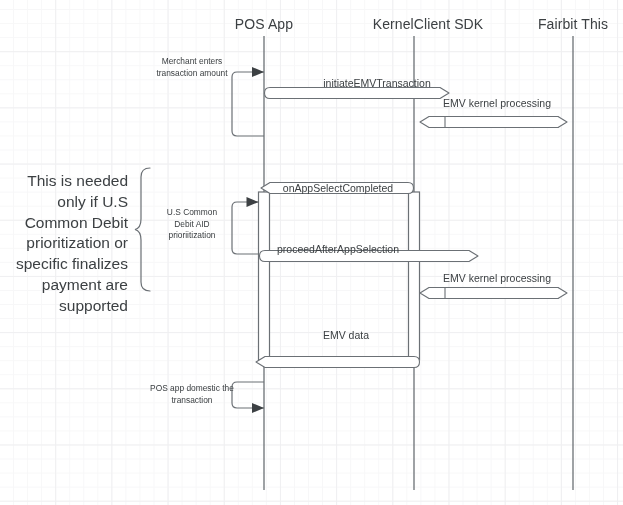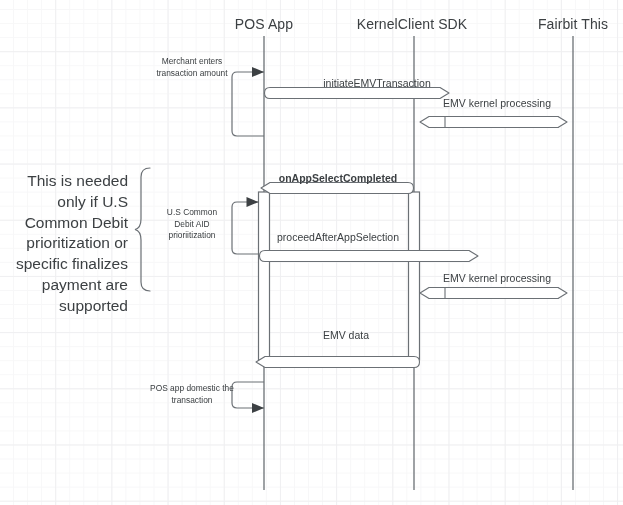--- a/index.html
+++ b/index.html
@@ -137,31 +137,31 @@
                L 141 219
                Q 141 228 135 229.5
                Q 141 231 141 240
                L 141 282
                Q 141 291 150 291" fill="none" stroke="#6b7075" stroke-width="1.2" stroke-linecap="round"></path>
     </g>
   </svg>
 
   <div class="lifeline-title" style="left:264px; top:16px;">POS App</div>
 
-  <div class="lifeline-title" style="left:412px; top:16px;">KernelClient SDK</div>
+  <div class="lifeline-title" style="left:428px; top:16px;">KernelClient SDK</div>
 
   <div class="lifeline-title" style="left:573px; top:16px;">Fairbit This</div>
 
   <div class="msg-label" style="left:345px; top:77px;margin-left:32px;">initiateEMVTransaction</div>
 
   <div class="msg-label" style="left:497px; top:97px;">EMV kernel processing</div>
 
-  <div class="msg-label" style="left:338px; top:172px;font-weight:bold;">onAppSelectCompleted</div>
+  <div class="msg-label" style="left:338px; top:182px;">onAppSelectCompleted</div>
 
-  <div class="msg-label" style="left:338px; top:231px;">proceedAfterAppSelection</div>
+  <div class="msg-label" style="left:338px; top:243px;">proceedAfterAppSelection</div>
 
   <div class="msg-label" style="left:497px; top:272px;">EMV kernel processing</div>
 
   <div class="msg-label" style="left:346px; top:329px;">EMV data</div>
 
   <div class="note-small" style="left:192px; top:56px; width:80px;">Merchant enters transaction amount</div>
 
   <div class="note-small" style="left:192px; top:207px; width:70px;">U.S Common Debit AID prioriitization</div>
 
   <div class="note-small" style="left:192px; top:383px; width:90px;">POS app domestic the transaction</div>

